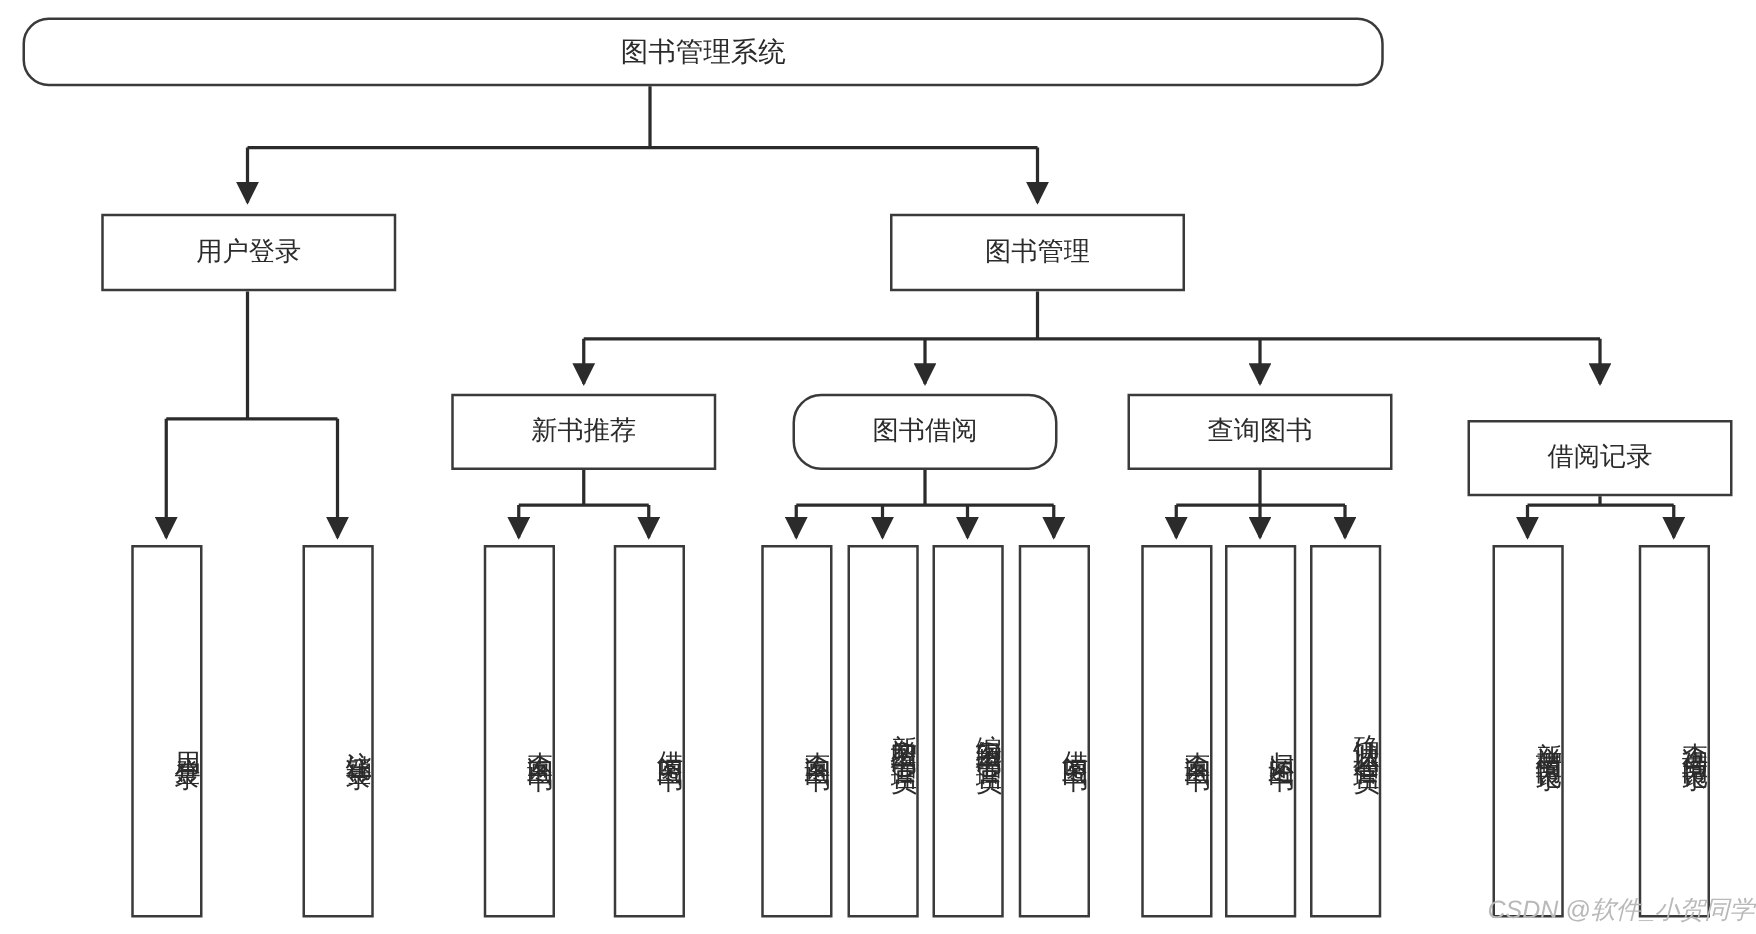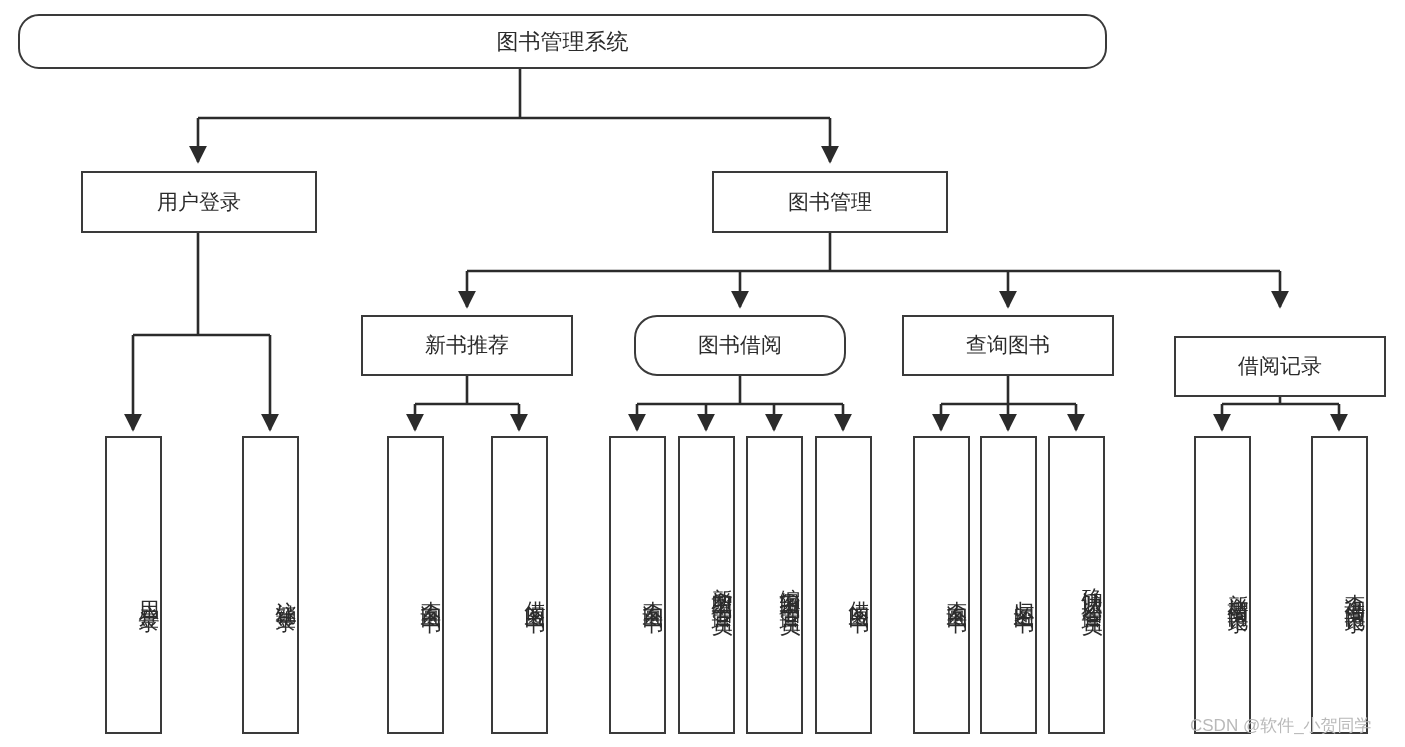--- a/index.html
+++ b/index.html
@@ -39,24 +39,25 @@
     justify-content:center;
     padding-top:14px;
   }
   .node.leaf.tall{padding-top:8px;}
   .label{display:block;white-space:nowrap;line-height:1.05;}
 
   
   #watermark{
     position:absolute;
     left:1190px;top:714px;
-    font-size:17px;
+    font-size:20px;
     color:#b9b9b9;
     white-space:nowrap;
     pointer-events:none;
+    font-style:italic;
   }
 </style>
 </head>
 <body>
 
 <div id="diagram">
 
   <svg id="links" viewBox="0 0 1405 747" xmlns="http://www.w3.org/2000/svg">
     <defs>
       <marker id="arrow" viewBox="0 0 10 10" refX="9" refY="5" markerWidth="7" markerHeight="7" orient="auto-start-reverse">

